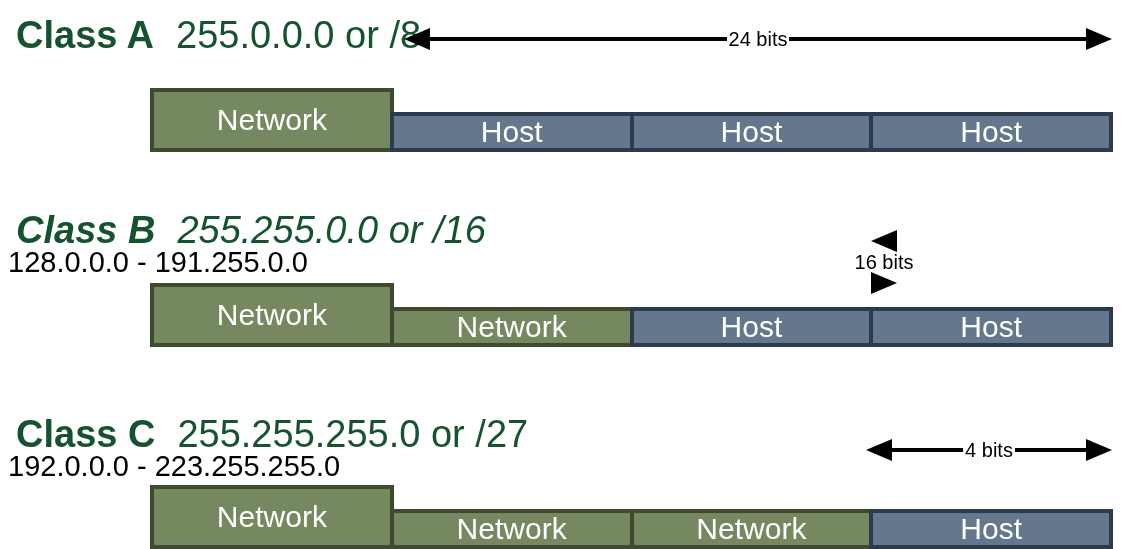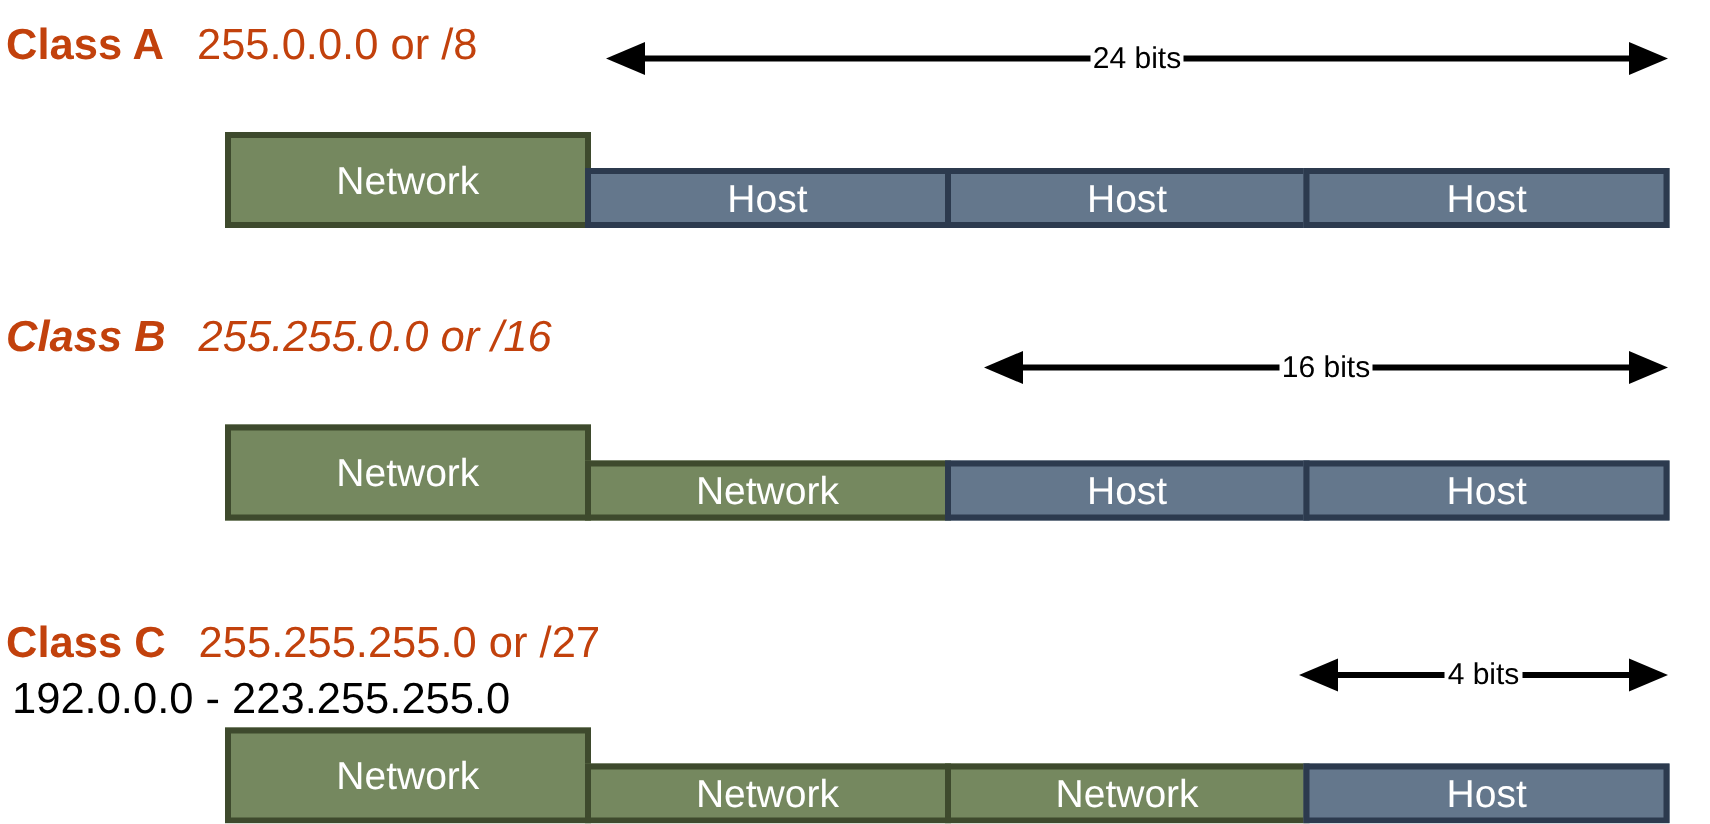--- a/index.html
+++ b/index.html
@@ -11,24 +11,24 @@
   #canvas {
     position: relative;
     width: 1140px;
     height: 549px;
     background: #ffffff;
     overflow: hidden;
   }
   
   .titleline {
     position: absolute;
-    left: 4px;
+    left: 16px;
     white-space: nowrap;
-    font-size: 29px;
-    color: #c2410c;
+    font-size: 38px;
+    color: #14532d;
     line-height: 1;
   }
   .cls-name { font-weight: bold; margin-right: 22px; }
   .range {
     position: absolute;
     left: 8px;
     white-space: nowrap;
     font-size: 29px;
     color: #000000;
     line-height: 1;
@@ -65,36 +65,36 @@
     left: 150px;
     width: 963px;
     height: 64px;
     display: flex;
   }
   .octet {
     flex: 1;
     display: flex;
     align-items: center;
     justify-content: center;
-    font-size: 26px;
+    font-size: 30px;
     color: #ffffff;
     box-sizing: border-box;
     border: 4px solid transparent;
   }
   .octet + .octet { margin-left: -4px; margin-top: 24px; }
   .octet.net  { background: var(--network-fill); border-color: var(--network-border); }
   .octet.host { background: var(--host-fill);    border-color: var(--host-border); }
 
   
   #titleA { top: 16px; }   #rangeA { top: 53px; }
   #arrowA { left: 404px; width: 708px; top: 24px; }
   #barA   { top: 88px; }
 
   #titleB { top: 211px; font-style: italic; }  #rangeB { top: 248px; }
-  #arrowB { left: 656px; width: 456px; top: 230px; }
+  #arrowB { left: 656px; width: 456px; top: 230px; flex-direction: column; }
   #barB   { top: 283px; }
 
   #titleC { top: 415px; }  #rangeC { top: 452px; }
   #arrowC { left: 866px; width: 246px; top: 435px; }
   #barC   { top: 485px; }
 </style>
 </head>
 <body>
 
 <div id="canvas">
@@ -112,20 +112,21 @@
   <div class="bar" id="barA">
     <div class="octet net">Network</div>
     <div class="octet host">Host</div>
     <div class="octet host">Host</div>
     <div class="octet host">Host</div>
   </div>
 
   <div class="titleline" id="titleB">
     <span class="cls-name">Class B</span><span class="mask">255.255.0.0 or /16</span>
   </div>
+  <div class="range" id="rangeB">128.0.0.0 - 191.255.0.0</div>
   <div class="arrow" id="arrowB">
     <span class="head left"></span>
     <span class="line"></span>
     <span class="bits">16 bits</span>
     <span class="line"></span>
     <span class="head right"></span>
   </div>
   <div class="bar" id="barB">
     <div class="octet net">Network</div>
     <div class="octet net">Network</div>

